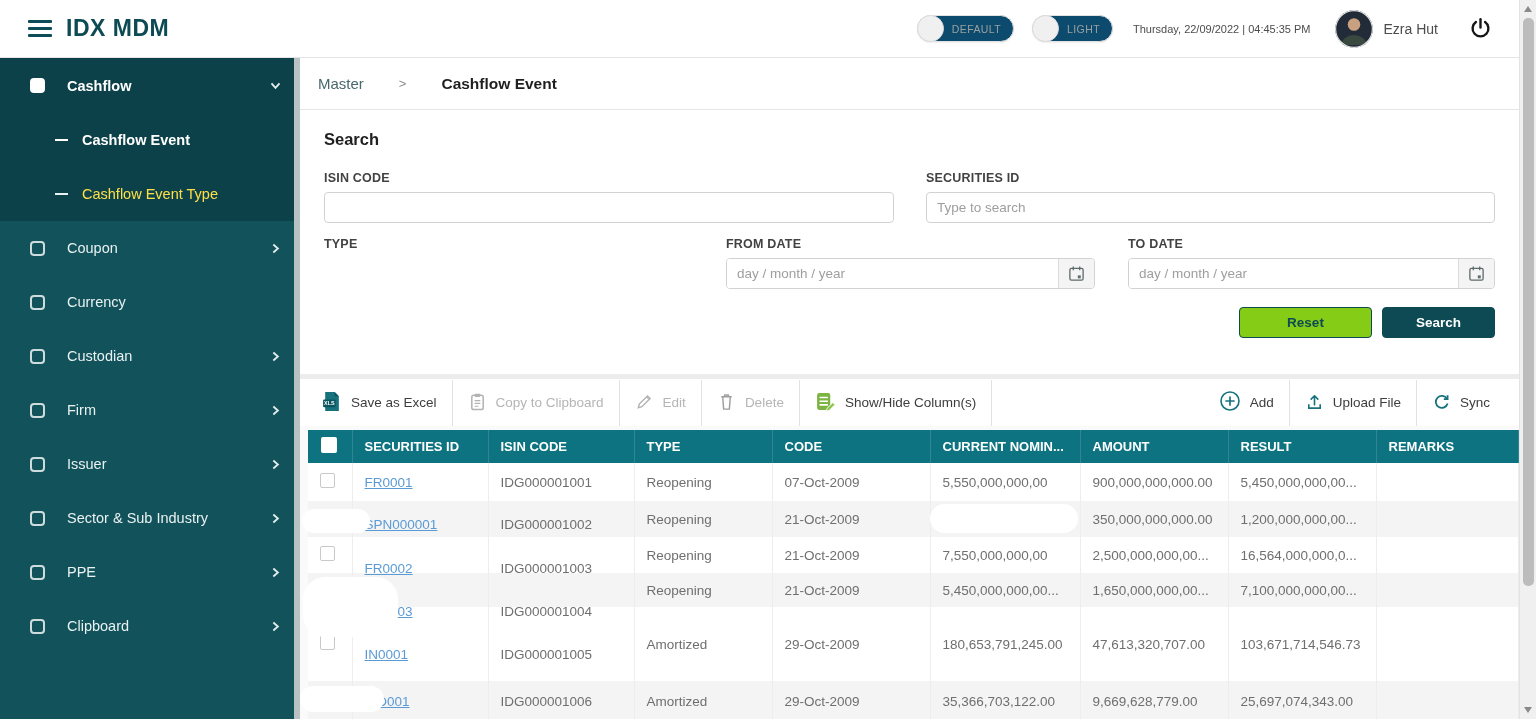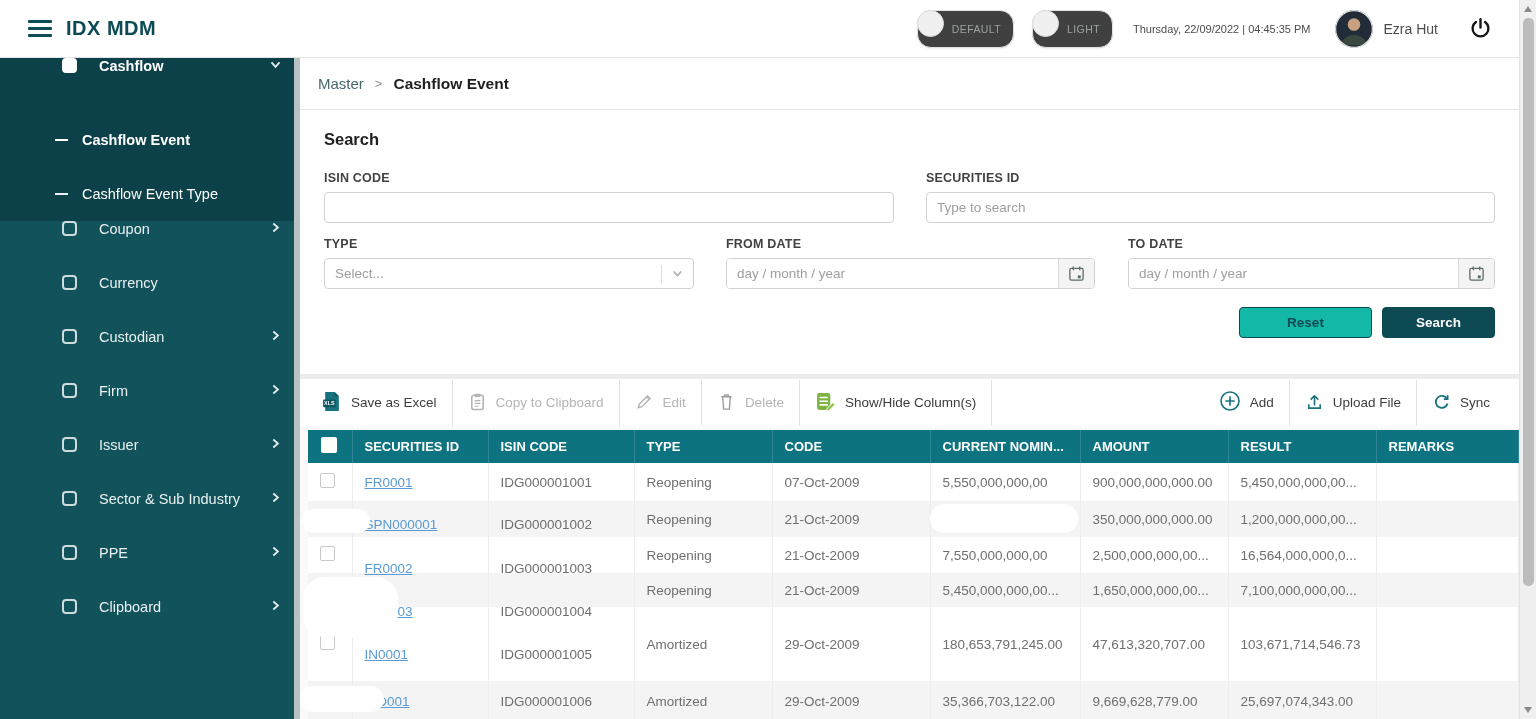--- a/index.html
+++ b/index.html
@@ -4,24 +4,24 @@
 <style>
   * { margin:0; padding:0; box-sizing:border-box; }
   html,body { width:1536px; height:719px; overflow:hidden; background:#fff;
               font-family:"Liberation Sans", sans-serif; }
 
   
   .topbar { position:absolute; left:0; top:0; width:1519px; height:58px; background:#fff;
             border-bottom:1px solid #e4e4e4; display:flex; align-items:center; z-index:10; }
   .hamburger { margin-left:28px; width:24px; cursor:pointer; }
   .hamburger div { height:3.2px; background:#0d4d57; margin:4px 0; border-radius:1px; }
-  .logo { margin-left:14px; font-size:20px; font-weight:bold; color:#0c4b54; letter-spacing:.5px; }
+  .logo { margin-left:14px; font-size:23px; font-weight:bold; color:#0c4b54; letter-spacing:.5px; }
   .topbar-right { margin-left:auto; display:flex; align-items:center; padding-right:26px; }
-  .toggle { position:relative; height:38px; border:1px solid #e2e2e2; border-radius:14px;
-            background:#404040; box-shadow:0 1px 2px rgba(0,0,0,.07); display:flex; align-items:center;
+  .toggle { position:relative; height:27px; border:1px solid #e2e2e2; border-radius:14px;
+            background:#0c4a6e; box-shadow:0 1px 2px rgba(0,0,0,.07); display:flex; align-items:center;
             padding:0 12px 0 34px; margin-left:18px; cursor:pointer; }
   .toggle .knob { position:absolute; left:-1px; top:-1px; width:27px; height:27px; border-radius:50%;
                   background:#f0f0f0; border:1px solid #dcdcdc; }
   .toggle .tlabel { font-size:10.5px; color:#9aa0a0; letter-spacing:.4px; }
   .datetime { margin-left:20px; font-size:11px; color:#4c4c4c; }
   .avatar { margin-left:24px; width:38px; height:38px; border-radius:50%; overflow:hidden; flex:0 0 auto; }
   .username { margin-left:11px; font-size:14px; color:#4c4c4c; }
   .power { margin-left:30px; cursor:pointer; display:flex; align-items:center; }
 
   
@@ -30,37 +30,37 @@
   .vscroll .arrow-up { position:absolute; top:6px; left:4px; width:0; height:0;
         border-left:4.5px solid transparent; border-right:4.5px solid transparent; border-bottom:6px solid #8a8a8a; }
   .vscroll .arrow-down { position:absolute; bottom:6px; left:4px; width:0; height:0;
         border-left:4.5px solid transparent; border-right:4.5px solid transparent; border-top:6px solid #8a8a8a; }
   .vscroll .thumb { position:absolute; top:18px; left:3px; width:11px; height:568px; background:#bcbcbc; border-radius:5px; }
 
   
   .sidebar { position:absolute; left:0; top:58px; width:300px; height:661px; background:#11525b; }
   .sidebar .scrollstrip { position:absolute; right:0; top:0; width:6px; height:100%; background:#b9c2c3; }
   .side-group { background:#0c4149; }
-  .side-item { height:54px; display:flex; align-items:flex-start; padding:0 18px 0 30px; cursor:pointer;margin-left:32px; }
+  .side-item { height:54px; display:flex; align-items:center; padding:0 18px 0 30px; cursor:pointer; }
   .side-item.header { height:55px; }
   .sq-icon { width:15px; height:15px; border:2px solid rgba(255,255,255,.8); border-radius:4px; flex:0 0 auto; }
   .sq-icon.filled { background:#fff; border-color:#fff; }
   .side-label { margin-left:22px; font-size:14.5px; color:#e9f1f1; }
   .side-label.bold { font-weight:bold; color:#fff; }
   .side-chev { margin-left:auto; display:flex; }
   .side-child { height:54px; display:flex; align-items:center; padding-left:55px; cursor:pointer; }
   .dash { width:13px; height:2.5px; background:#e9f1f1; flex:0 0 auto; }
-  .child-label { margin-left:14px; font-size:14.5px; color:#ffffff; }
+  .child-label { margin-left:14px; font-size:14.5px; color:#fde047; }
   .side-child.active .child-label { font-weight:bold; color:#fff; }
   .side-child.active .dash { background:#fff; }
 
   
   .content { position:absolute; left:300px; top:58px; width:1219px; height:661px; background:#fafafa; }
   .breadcrumb-bar { height:52px; background:#fff; border-bottom:1px solid #e5e5e5;
-                    display:flex; align-items:center; padding-left:18px; }
+                    display:flex; align-items:center; padding-left:18px;gap:24px; }
   .bc-parent { font-size:15px; color:#47686e; cursor:pointer; }
   .bc-sep { margin:0 11px; font-size:13px; color:#8d8d8d; }
   .bc-current { font-size:15.5px; font-weight:bold; color:#1f1f1f; }
 
   .search-panel { background:#fff; padding:20px 24px 0 24px; height:264px; }
   .search-title { font-size:16.5px; font-weight:bold; color:#1f1f1f; margin-bottom:22px; }
   .form-row { display:flex; margin-bottom:14px; }
   .field { display:flex; flex-direction:column; }
   .field label { font-size:12.5px; font-weight:600; color:#424242; margin-bottom:7px; letter-spacing:.2px; }
   .tinput { height:31px; border:1px solid #d2d2d2; border-radius:4px; padding:0 10px;
@@ -79,21 +79,21 @@
   .date-box { height:31px; border:1px solid #d2d2d2; border-radius:4px; display:flex; background:#fff; overflow:hidden; }
   .date-box input { flex:1; border:none; padding:0 10px; font-size:13.5px; color:#333; outline:none;
                     font-family:"Liberation Sans",sans-serif; }
   .date-box input::placeholder { color:#9e9e9e; }
   .cal-btn { width:36px; background:#f4f4f4; border-left:1px solid #dcdcdc; display:flex;
              align-items:center; justify-content:center; cursor:pointer; }
   .actions { display:flex; justify-content:flex-end; margin-top:18px; padding-right:0; }
   .btn { height:31px; border-radius:4px; font-size:13.5px; font-weight:bold; cursor:pointer;
          display:flex; align-items:center; justify-content:center;
          font-family:"Liberation Sans",sans-serif; }
-  .btn-reset { width:133px; background:#14b8a6; border:1px solid #0d4a53; color:#0d4a53; }
+  .btn-reset { width:133px; background:#84cc16; border:1px solid #0d4a53; color:#0d4a53; }
   .btn-search { width:113px; background:#0d4a53; border:1px solid #0d4a53; color:#fff; margin-left:10px; }
 
   .divider-strip { height:5px; background:#ececec; }
 
   .toolbar { height:47px; background:#fff; display:flex; align-items:center; padding:0 14px 0 6px; }
   .tb-btn { display:flex; align-items:center; gap:9px; padding:0 15px; height:46px;
             font-size:13.5px; color:#3d3d3d; cursor:pointer; white-space:nowrap; }
   .tb-btn.disabled { color:#b5b5b5; cursor:default; }
   .tb-sep { width:1px; height:46px; background:#e2e2e2; }
   .tb-spacer { flex:1; }
@@ -269,27 +269,20 @@
       </div>
       <div class="field w-sec">
         <label>SECURITIES ID</label>
         <input class="tinput" type="text" placeholder="Type to search" style="">
       </div>
     </div>
 
     <div class="form-row">
       <div class="field w-type">
         <label>TYPE</label>
-        <div class="select-box">
-          <span class="ph">Select...</span>
-          <span class="sdiv"></span>
-          <svg width="13" height="13" viewBox="0 0 12 12" style="margin-right:9px;">
-            <path d="M2.5 4l3.5 4 3.5-4" stroke="#b5b5b5" stroke-width="1.6" fill="none"></path>
-          </svg>
-        </div>
       </div>
       <div class="field w-from">
         <label>FROM DATE</label>
         <div class="date-box">
           <input type="text" placeholder="day / month / year" style="">
           <span class="cal-btn">
             <svg width="17" height="17" viewBox="0 0 18 18">
               <rect x="2" y="3.6" width="14" height="12.4" rx="1.6" fill="none" stroke="#5f6a6a" stroke-width="1.4"></rect>
               <path d="M5.6 1.6v4M12.4 1.6v4" stroke="#5f6a6a" stroke-width="1.4"></path>
               <rect x="10.4" y="11" width="3.1" height="3.1" fill="#5f6a6a"></rect>

